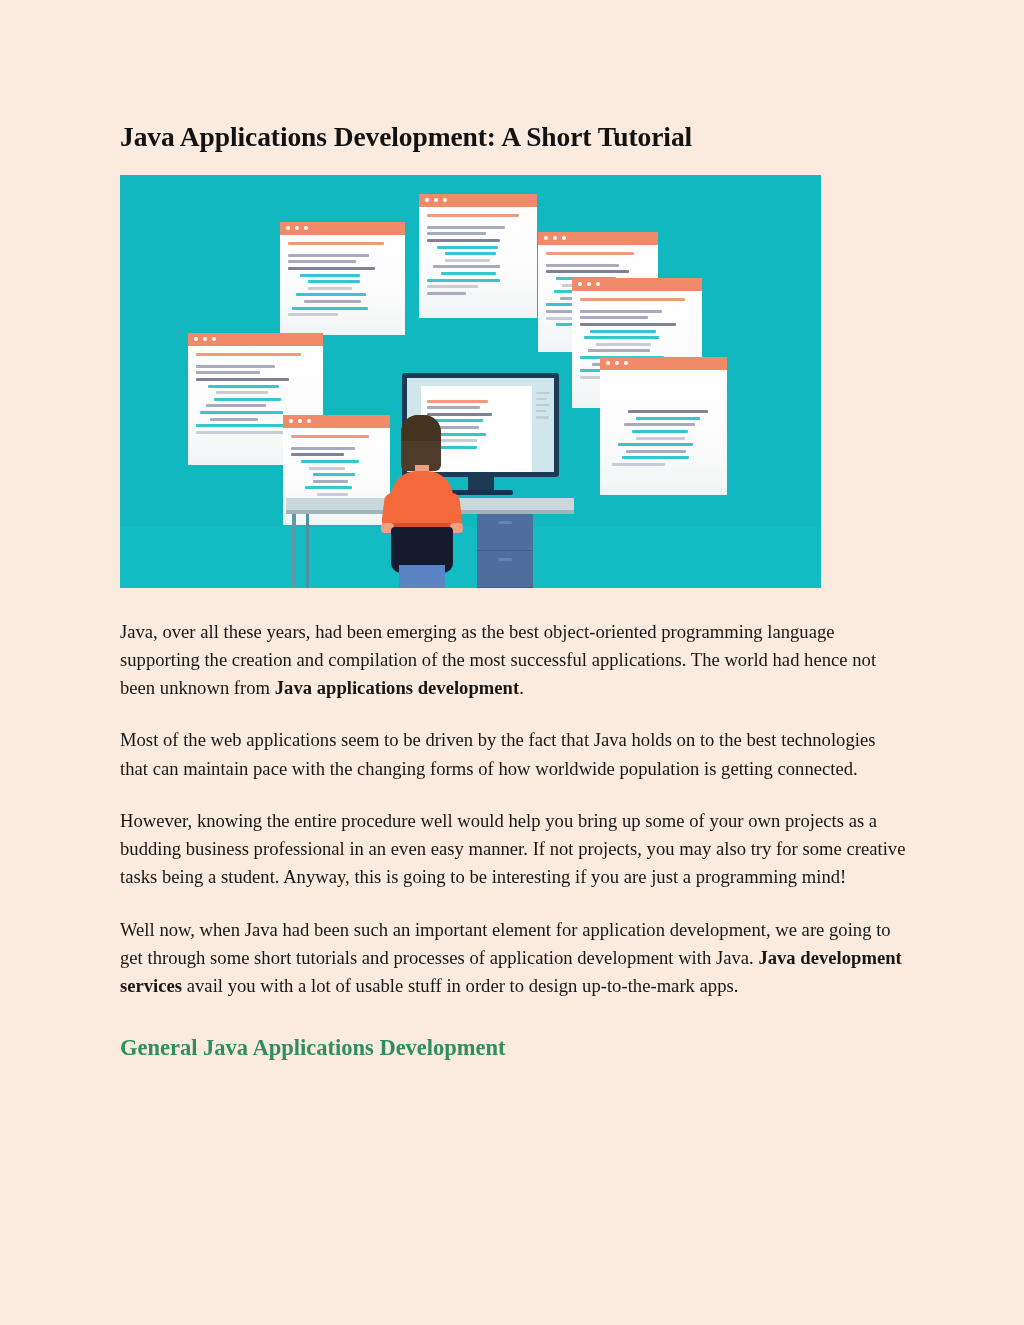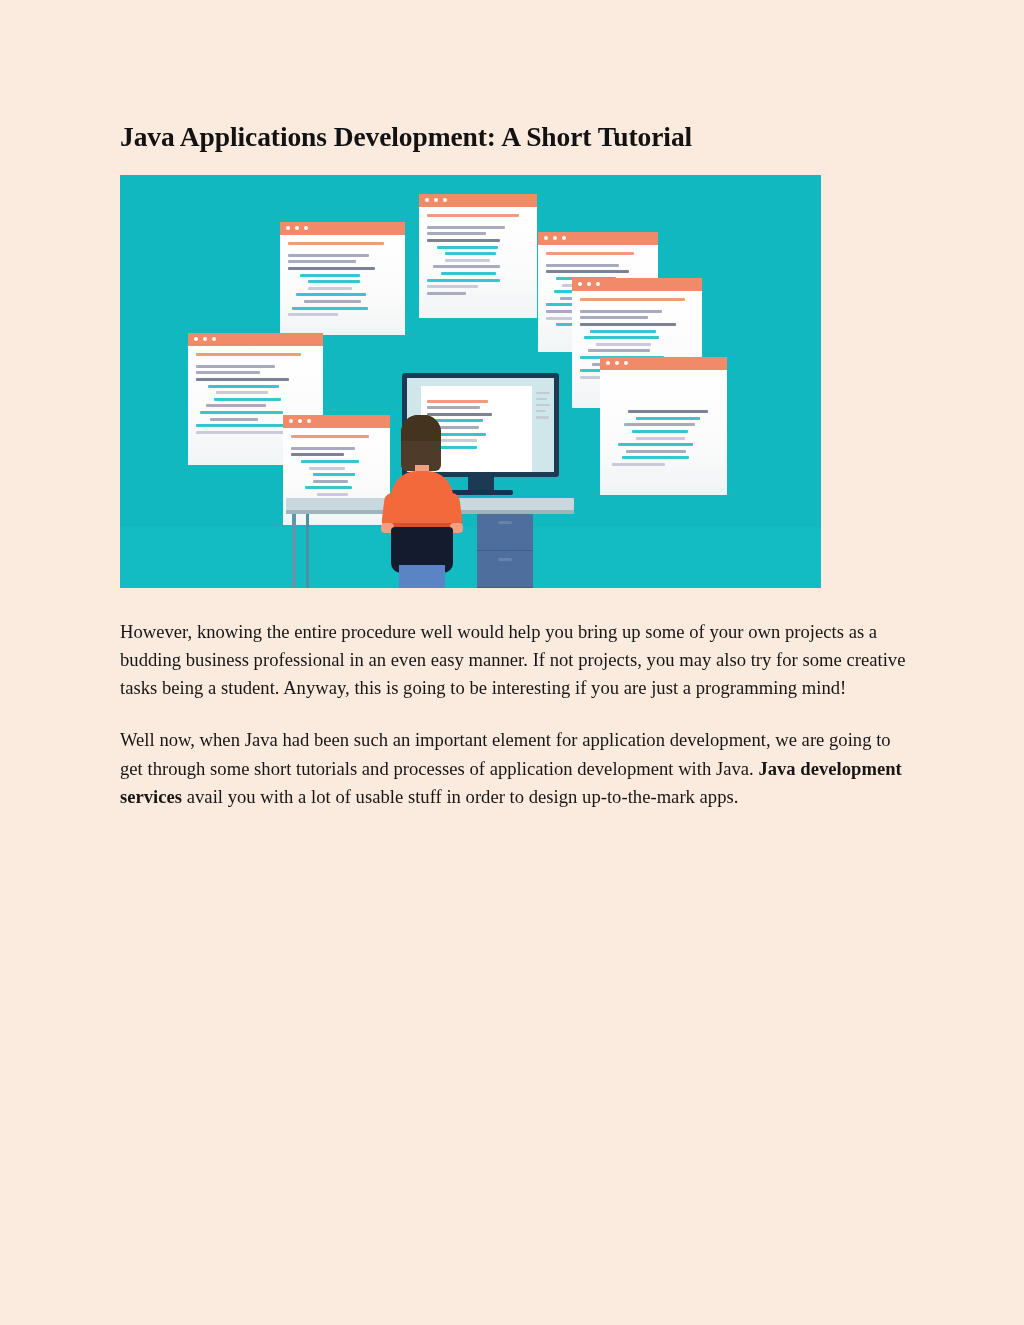--- a/index.html
+++ b/index.html
@@ -549,19 +549,22 @@
         <div class="shirt-shadow"></div>
         <div class="hand-l"></div>
         <div class="hand-r"></div>
         <div class="hips"></div>
         <div class="legs"></div>
 
       </div>
     </div>
 
     <div class="para-block">
+      <p class="para">Java, over all these years, had been emerging as the best object-oriented programming language supporting the creation and compilation of the most successful applications. The world had hence not been unknown from <b>Java applications development</b>.</p>
+      <p class="para">Most of the web applications seem to be driven by the fact that Java holds on to the best technologies that can maintain pace with the changing forms of how worldwide population is getting connected.</p>
       <p class="para">However, knowing the entire procedure well would help you bring up some of your own projects as a budding business professional in an even easy manner. If not projects, you may also try for some creative tasks being a student. Anyway, this is going to be interesting if you are just a programming mind!</p>
       <p class="para">Well now, when Java had been such an important element for application development, we are going to get through some short tutorials and processes of application development with Java. <b>Java development services</b> avail you with a lot of usable stuff in order to design up-to-the-mark apps.</p>
     </div>
 
+    <h2 class="section-heading" style="color: rgb(47, 141, 95);">General Java Applications Development</h2>
 
   </div>
 </div>
 
 </body></html>

